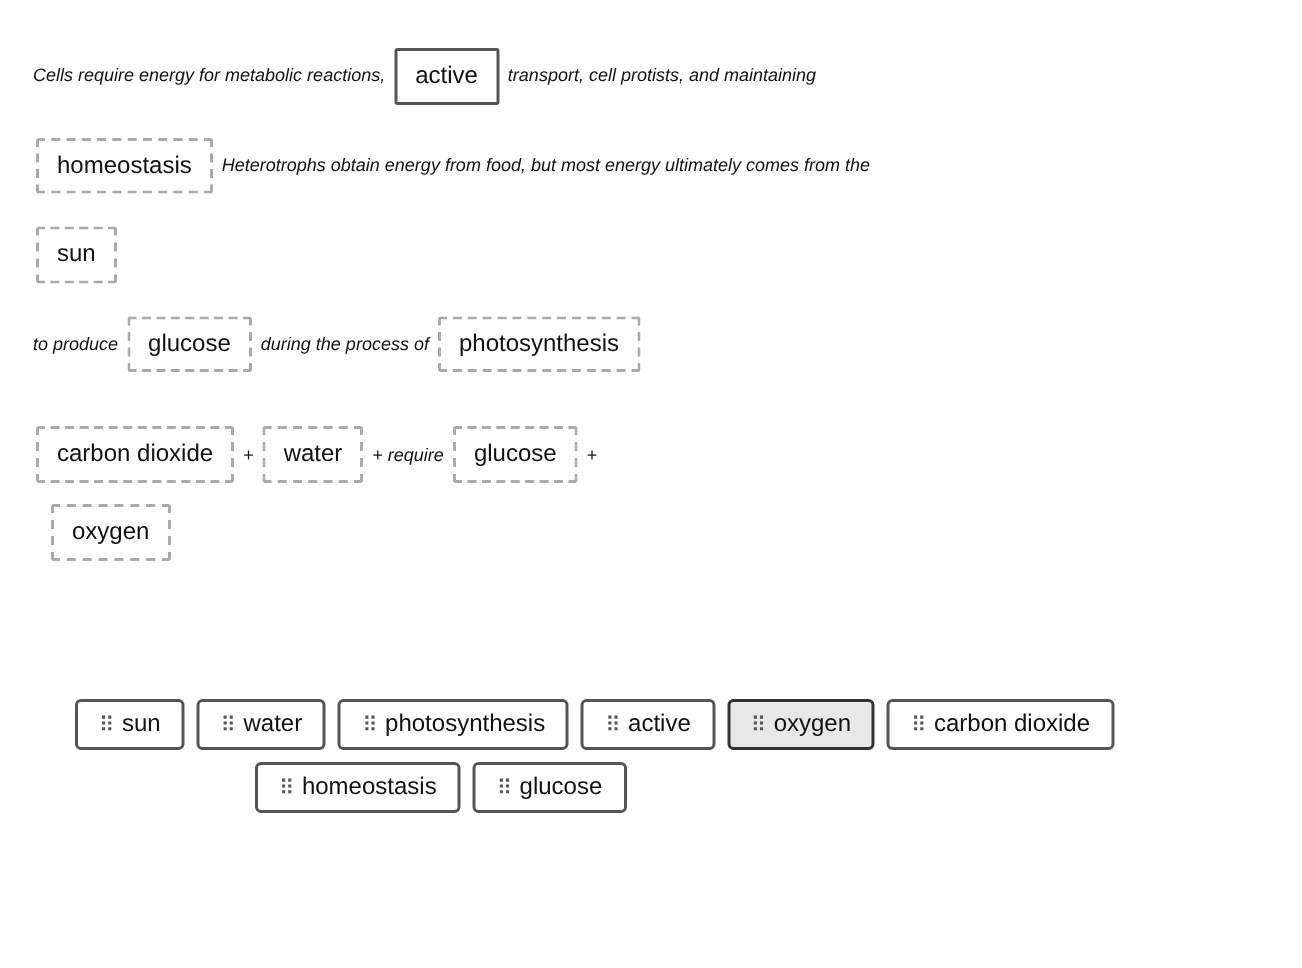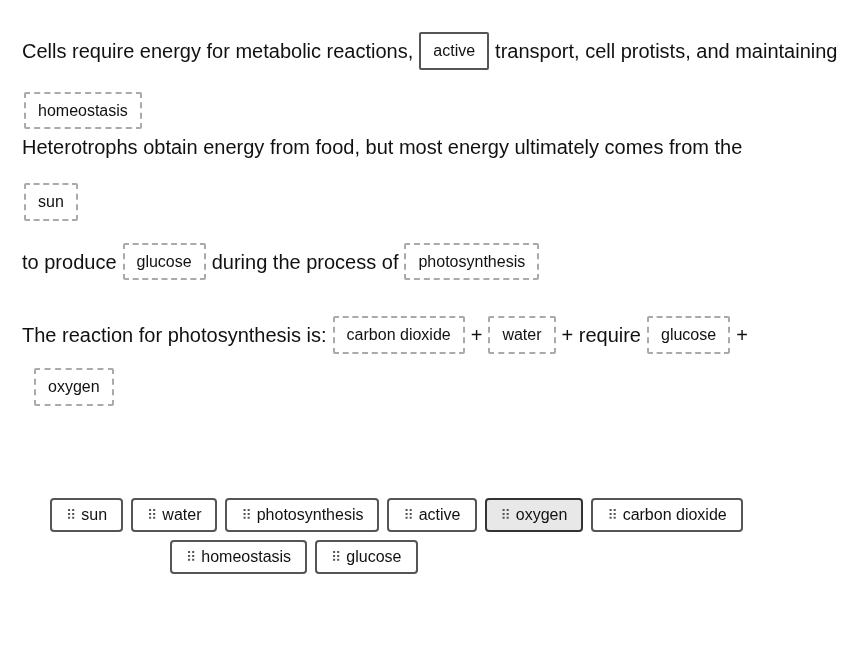--- a/index.html
+++ b/index.html
@@ -35,22 +35,23 @@
       display: inline-flex;
       align-items: center;
     }
 
     .word-box.filled {
       border: 2px solid #555;
       background: #fff;
     }
 
     .plain-text {
-      font-size: 20px;
+      font-size: 12px;
       margin: 0 2px;
+      font-style: italic;
     }
 
     
     .word-bank {
       display: flex;
       flex-wrap: wrap;
       gap: 8px;
       margin-top: 60px;
       padding: 10px 30px;
       align-items: center;
@@ -107,21 +108,20 @@
   <div class="line section-gap">
     <span class="plain-text">to produce</span>
     <span class="word-box dashed">glucose</span>
     <span class="plain-text">during the process of</span>
     <span class="word-box dashed">photosynthesis</span>
   </div>
 
   <div style="height: 14px;"></div>
 
   <div class="line">
-    <span class="plain-text">The reaction for photosynthesis is:</span>
     <span class="word-box dashed">carbon dioxide</span>
     <span class="plain-text">+</span>
     <span class="word-box dashed">water</span>
     <span class="plain-text">+ require</span>
     <span class="word-box dashed">glucose</span>
     <span class="plain-text">+</span>
   </div>
 
   <div class="line" style="padding-left: 10px; margin-top: 4px;">
     <span class="word-box dashed">oxygen</span>

